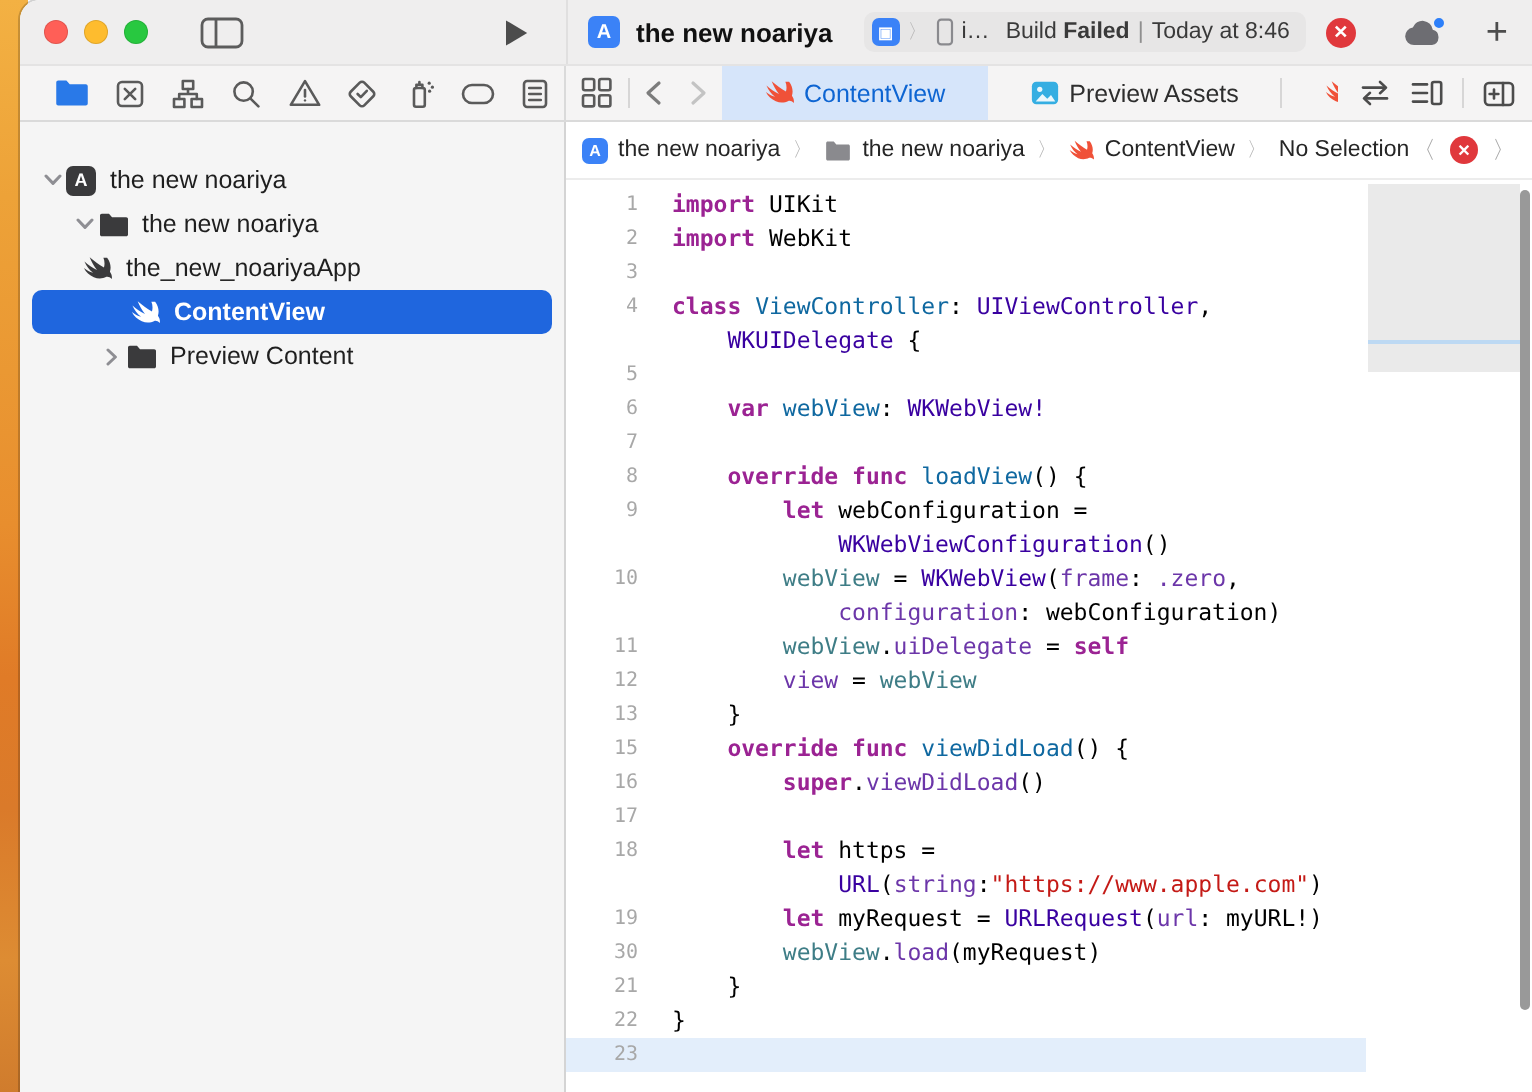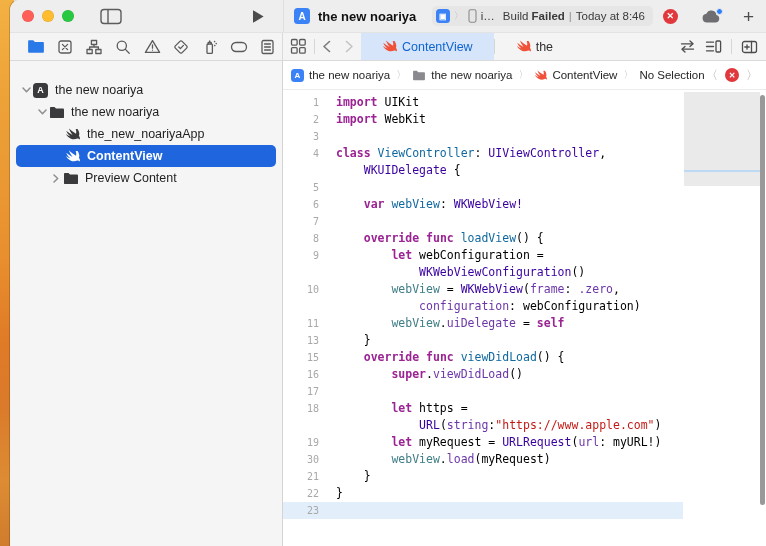--- a/index.html
+++ b/index.html
@@ -49,21 +49,21 @@
   .tab-rest { flex:1; min-width:0; display:flex; align-items:center; gap:5px; padding-left:21px; font-size:12.5px; color:#2e2e2e; overflow:hidden; }
   .right-cluster { position:absolute; right:0; top:0; bottom:0; display:flex; align-items:center; gap:9px; padding:0 8px 0 10px; background:#f5f4f4; }
 
   
   .main { flex:1; display:flex; min-height:0; }
   .sidebar { width:273px; flex:none; background:#f5f5f5; border-right:1px solid #d4d4d4; padding-top:18px; overflow:hidden; }
   .tree-row { height:22px; display:flex; align-items:center; font-size:12.5px; color:#1f1f1f; white-space:nowrap; }
   .tree-row .chev { width:12px; flex:none; display:flex; justify-content:center; color:#8e8e93; }
   .tree-row .t-ic { width:17px; flex:none; display:flex; justify-content:center; margin-right:6px; }
   .ind0 { padding-left:10px; } .ind1 { padding-left:26px; }
-  .ind2 { padding-left:54px; } .ind2c { padding-left:40px; }
+  .ind2 { padding-left:30px; } .ind2c { padding-left:40px; }
   .tree-row.selected { background:#1f66de; border-radius:5px; margin:0 6px; color:#fff; font-weight:600; }
   .tree-row.selected.ind2 { padding-left:48px; }
 
   .editor { flex:1; display:flex; flex-direction:column; min-width:0; background:#fff; }
   .jumpbar { height:29px; flex:none; display:flex; align-items:center; padding:0 8px; font-size:11.5px; color:#262626; border-bottom:1px solid #ececec; white-space:nowrap; }
   .jb-seg { display:flex; align-items:center; gap:5px; }
   .jb-chev { color:#b5b5b5; font-size:10px; margin:0 6px; }
   .jb-right { margin-left:auto; display:flex; align-items:center; gap:7px; }
   .jb-arrow { color:#a9a9a9; font-size:12px; }
 
@@ -222,20 +222,28 @@
           <svg width="9" height="13" viewBox="0 0 9 13">
               <polyline points="1.5,1.5 7,6.5 1.5,11.5" fill="none" stroke="#c3c3c3" stroke-width="1.6" stroke-linecap="round" stroke-linejoin="round"></polyline>
             </svg>
         </span>
         <span id="tabsHost" style="display:flex;align-items:stretch;flex:1;min-width:0;">
             <span class="tab active">
               <svg width="15" height="15" viewBox="0 0 16 16">
                 <path fill="#f05138" d="M13.4 2c1.7 2.3 2.3 5 1.5 7.4.9 1.2 1.2 2.5 1 3.9-.9-.9-1.9-1.3-2.9-1.1-2 1.1-4.5 1.2-6.7.2C4 11.3 2.1 9.6 1 7.4c1.5 1.2 3.1 2.1 4.9 2.6C3.9 8.5 2.3 6.4 1.3 4c2 1.8 4.3 3.3 6.7 4.5C6.3 6.4 5 4.1 4.1 1.7c2.4 2 4.9 3.9 7.6 5.5.5-1.7.4-3.5-.3-5.2z"></path>
               </svg>
               <span>ContentView</span>
+            </span>
+            <span class="tab">
+              <svg width="15" height="15" viewBox="0 0 16 16">
+                <rect x="1" y="2" width="14" height="12" rx="2.4" fill="#35aee2"></rect>
+                <circle cx="5.2" cy="6" r="1.4" fill="#fff" opacity=".9"></circle>
+                <path d="M3 12.5 l3.6-4 2.6 2.6 2-2 2.3 3.4z" fill="#fff" opacity=".9"></path>
+              </svg>
+              <span>Preview Assets</span>
             </span>
             <span class="vdiv"></span>
             <span class="tab-rest">
               <svg width="15" height="15" viewBox="0 0 16 16">
                 <path fill="#f05138" d="M13.4 2c1.7 2.3 2.3 5 1.5 7.4.9 1.2 1.2 2.5 1 3.9-.9-.9-1.9-1.3-2.9-1.1-2 1.1-4.5 1.2-6.7.2C4 11.3 2.1 9.6 1 7.4c1.5 1.2 3.1 2.1 4.9 2.6C3.9 8.5 2.3 6.4 1.3 4c2 1.8 4.3 3.3 6.7 4.5C6.3 6.4 5 4.1 4.1 1.7c2.4 2 4.9 3.9 7.6 5.5.5-1.7.4-3.5-.3-5.2z"></path>
               </svg>
               <span>the</span>
             </span>
           </span>
         <div class="right-cluster">
@@ -373,20 +381,21 @@
               <div class="code-line"><span class="ln"></span><span class="src"><span style="color: rgb(0, 0, 0);">    </span><span style="color: rgb(57, 0, 160);">WKUIDelegate</span><span style="color: rgb(0, 0, 0);"> {</span></span></div>
               <div class="code-line"><span class="ln">5</span><span class="src"></span></div>
               <div class="code-line"><span class="ln">6</span><span class="src"><span style="color: rgb(0, 0, 0);">    </span><span style="color: rgb(155, 35, 147); font-weight: bold;">var</span><span style="color: rgb(0, 0, 0);"> </span><span style="color: rgb(15, 104, 160);">webView</span><span style="color: rgb(0, 0, 0);">: </span><span style="color: rgb(57, 0, 160);">WKWebView</span><span style="color: rgb(57, 0, 160);">!</span></span></div>
               <div class="code-line"><span class="ln">7</span><span class="src"></span></div>
               <div class="code-line"><span class="ln">8</span><span class="src"><span style="color: rgb(0, 0, 0);">    </span><span style="color: rgb(155, 35, 147); font-weight: bold;">override</span><span style="color: rgb(0, 0, 0);"> </span><span style="color: rgb(155, 35, 147); font-weight: bold;">func</span><span style="color: rgb(0, 0, 0);"> </span><span style="color: rgb(15, 104, 160);">loadView</span><span style="color: rgb(0, 0, 0);">() {</span></span></div>
               <div class="code-line"><span class="ln">9</span><span class="src"><span style="color: rgb(0, 0, 0);">        </span><span style="color: rgb(155, 35, 147); font-weight: bold;">let</span><span style="color: rgb(0, 0, 0);"> webConfiguration =</span></span></div>
               <div class="code-line"><span class="ln"></span><span class="src"><span style="color: rgb(0, 0, 0);">            </span><span style="color: rgb(57, 0, 160);">WKWebViewConfiguration</span><span style="color: rgb(0, 0, 0);">()</span></span></div>
               <div class="code-line"><span class="ln">10</span><span class="src"><span style="color: rgb(0, 0, 0);">        </span><span style="color: rgb(62, 125, 134);">webView</span><span style="color: rgb(0, 0, 0);"> = </span><span style="color: rgb(57, 0, 160);">WKWebView</span><span style="color: rgb(0, 0, 0);">(</span><span style="color: rgb(108, 54, 169);">frame</span><span style="color: rgb(0, 0, 0);">: </span><span style="color: rgb(108, 54, 169);">.zero</span><span style="color: rgb(0, 0, 0);">,</span></span></div>
               <div class="code-line"><span class="ln"></span><span class="src"><span style="color: rgb(0, 0, 0);">            </span><span style="color: rgb(108, 54, 169);">configuration</span><span style="color: rgb(0, 0, 0);">: webConfiguration)</span></span></div>
               <div class="code-line"><span class="ln">11</span><span class="src"><span style="color: rgb(0, 0, 0);">        </span><span style="color: rgb(62, 125, 134);">webView</span><span style="color: rgb(0, 0, 0);">.</span><span style="color: rgb(108, 54, 169);">uiDelegate</span><span style="color: rgb(0, 0, 0);"> = </span><span style="color: rgb(155, 35, 147); font-weight: bold;">self</span></span></div>
+              <div class="code-line"><span class="ln">12</span><span class="src"><span style="color: rgb(0, 0, 0);">        </span><span style="color: rgb(108, 54, 169);">view</span><span style="color: rgb(0, 0, 0);"> = </span><span style="color: rgb(62, 125, 134);">webView</span></span></div>
               <div class="code-line"><span class="ln">13</span><span class="src"><span style="color: rgb(0, 0, 0);">    }</span></span></div>
               <div class="code-line"><span class="ln">15</span><span class="src"><span style="color: rgb(0, 0, 0);">    </span><span style="color: rgb(155, 35, 147); font-weight: bold;">override</span><span style="color: rgb(0, 0, 0);"> </span><span style="color: rgb(155, 35, 147); font-weight: bold;">func</span><span style="color: rgb(0, 0, 0);"> </span><span style="color: rgb(15, 104, 160);">viewDidLoad</span><span style="color: rgb(0, 0, 0);">() {</span></span></div>
               <div class="code-line"><span class="ln">16</span><span class="src"><span style="color: rgb(0, 0, 0);">        </span><span style="color: rgb(155, 35, 147); font-weight: bold;">super</span><span style="color: rgb(0, 0, 0);">.</span><span style="color: rgb(108, 54, 169);">viewDidLoad</span><span style="color: rgb(0, 0, 0);">()</span></span></div>
               <div class="code-line"><span class="ln">17</span><span class="src"></span></div>
               <div class="code-line"><span class="ln">18</span><span class="src"><span style="color: rgb(0, 0, 0);">        </span><span style="color: rgb(155, 35, 147); font-weight: bold;">let</span><span style="color: rgb(0, 0, 0);"> https =</span></span></div>
               <div class="code-line"><span class="ln"></span><span class="src"><span style="color: rgb(0, 0, 0);">            </span><span style="color: rgb(57, 0, 160);">URL</span><span style="color: rgb(0, 0, 0);">(</span><span style="color: rgb(108, 54, 169);">string</span><span style="color: rgb(0, 0, 0);">:</span><span style="color: rgb(196, 26, 22);">"https://www.apple.com"</span><span style="color: rgb(0, 0, 0);">)</span></span></div>
               <div class="code-line"><span class="ln">19</span><span class="src"><span style="color: rgb(0, 0, 0);">        </span><span style="color: rgb(155, 35, 147); font-weight: bold;">let</span><span style="color: rgb(0, 0, 0);"> myRequest = </span><span style="color: rgb(57, 0, 160);">URLRequest</span><span style="color: rgb(0, 0, 0);">(</span><span style="color: rgb(108, 54, 169);">url</span><span style="color: rgb(0, 0, 0);">: myURL!)</span></span></div>
               <div class="code-line"><span class="ln">30</span><span class="src"><span style="color: rgb(0, 0, 0);">        </span><span style="color: rgb(62, 125, 134);">webView</span><span style="color: rgb(0, 0, 0);">.</span><span style="color: rgb(108, 54, 169);">load</span><span style="color: rgb(0, 0, 0);">(myRequest)</span></span></div>
               <div class="code-line"><span class="ln">21</span><span class="src"><span style="color: rgb(0, 0, 0);">    }</span></span></div>
               <div class="code-line"><span class="ln">22</span><span class="src"><span style="color: rgb(0, 0, 0);">}</span></span></div>

